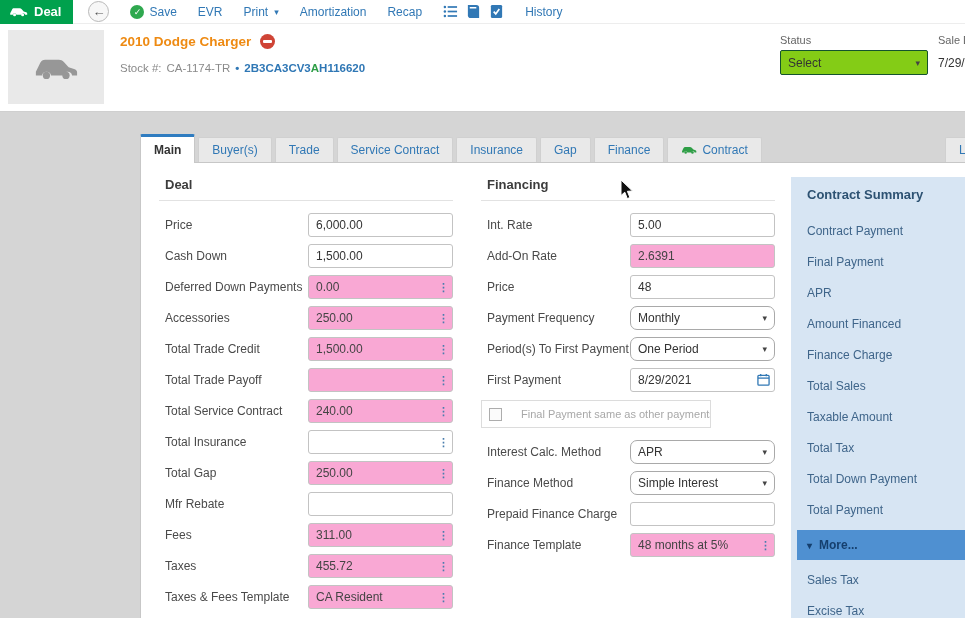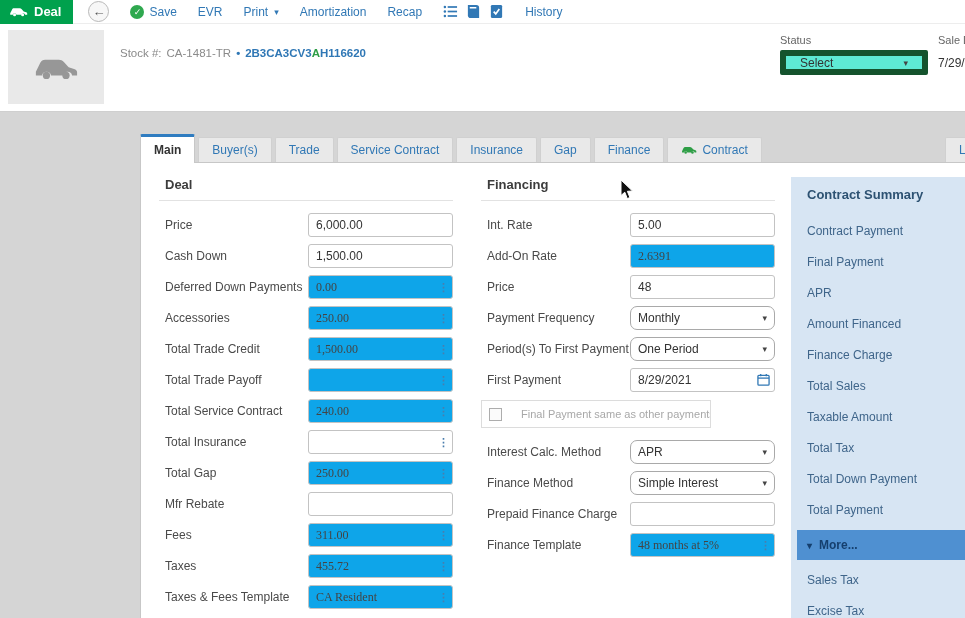--- a/index.html
+++ b/index.html
@@ -36,22 +36,22 @@
   .veh-title-row { display: flex; align-items: center; gap: 9px; }
   .veh-title { color: #ee8a12; font-weight: bold; font-size: 13.5px; }
   .no-entry { width: 15px; height: 15px; border-radius: 50%; background: #cf4436; position: relative; cursor: pointer; }
   .no-entry::after { content: ""; position: absolute; left: 3px; right: 3px; top: 6px; height: 3px; background: #fff; border-radius: 1px; }
   .stock-row { margin-top: 13px; font-size: 11.5px; color: #8a8a8a; display: flex; gap: 5px; }
   .vin { font-weight: bold; color: #2f77b5; }
   .vin .chk { color: #2e9e46; }
   .bullet { color: #2f77b5; font-weight: bold; }
   .status-block { position: absolute; left: 780px; top: 10px; }
   .small-label { font-size: 11px; color: #666; }
-  .status-select { margin-top: 4px; width: 148px; height: 25px; background: #5eead4; border: 6px solid #14532d;
-    border-radius: 2px; display: flex; align-items: center; justify-content: space-between; padding: 0 14px; cursor: pointer; }
+  .status-select { margin-top: 4px; width: 148px; height: 25px; background: #84cc16; border: 1px solid #14532d;
+    border-radius: 2px; display: flex; align-items: center; justify-content: space-between; padding: 0 7px; cursor: pointer; }
   .chev { font-size: 9px; color: #444; }
   .sale-block { position: absolute; left: 938px; top: 10px; width: 90px; white-space: nowrap; }
   .sale-value { margin-top: 10px; font-size: 12px; color: #333; }
 
   
   .workspace { position: absolute; top: 112px; left: 0; right: 0; bottom: 0; background: #d5d5d5; }
   .card { position: absolute; left: 140px; top: 23px; width: 845px; bottom: 0; }
   .tabs-row { height: 27px; display: flex; align-items: flex-end; position: relative; z-index: 2; }
   .tab { height: 25px; padding: 0 13px; display: flex; align-items: center; gap: 5px; background: #e9e9e9;
     border: 1px solid #d0d0d0; border-bottom: none; margin-right: 3px; color: #3178b5; cursor: pointer;
@@ -68,21 +68,21 @@
   .col-deal { left: 18px; width: 294px; }
   .col-fin { left: 340px; width: 294px; }
   .sec-title { font-size: 13px; font-weight: bold; color: #3c3c3c; padding: 0 0 8px 6px;
     border-bottom: 1px solid #e2e2e2; margin-bottom: 12px; }
   .frow { display: flex; align-items: center; height: 24px; margin-bottom: 7px; }
   .flabel { flex: 1; color: #4a4a4a; padding-left: 6px; white-space: nowrap; }
   .fld { position: relative; width: 145px; height: 24px; flex: none; }
   .fld input, .fld .box { width: 100%; height: 100%; border: 1px solid #c3c3c3; border-radius: 3px;
     background: #fff; font-family: inherit; font-size: 12px; color: #333; padding: 0 7px; outline: none; display: block; }
   .fld .box { line-height: 22px; overflow: hidden; white-space: nowrap; }
-  .fld.readonly .box { background: #0ea5e9; color: #444; font-family: Liberation Serif, serif; }
+  .fld.readonly .box { background: #f9a8d4; color: #444; }
   .fld.align-right input, .fld.align-right .box { }
   .fld.has-menu input, .fld.has-menu .box { padding-right: 17px; }
   .fld.date input { padding-right: 22px; }
   .menu-dots { position: absolute; right: 4px; top: 50%; transform: translateY(-50%);
     color: #4a7dad; font-size: 11px; font-weight: bold; cursor: pointer; line-height: 1; }
   .date-icon { position: absolute; right: 5px; top: 5px; width: 13px; height: 13px; color: #3178b5; cursor: pointer; display: flex; }
   .sel { width: 145px; height: 24px; border: 1px solid #a9a9a9; border-radius: 7px; background: #fff;
     display: flex; align-items: center; justify-content: space-between; padding: 0 7px; cursor: pointer; flex: none; }
   .cb-row { margin: 8px 0 12px 0; width: 230px; height: 28px; border: 1px solid #dcdcdc; background: #fff;
     display: flex; align-items: center; gap: 19px; padding-left: 7px; overflow: hidden; }
@@ -161,23 +161,27 @@
   <div class="thumb">
     <span data-icon="car">
         <svg viewBox="0 0 24 14" width="100%">
           <path d="M1.5 9.2 3.8 4.6C4.3 3.6 5.2 3 6.3 3h7.2c1 0 1.9.4 2.6 1.2l2.5 2.7 3.2 1c.7.2 1.2.9 1.2 1.6v1.7h-2.6a2.4 2.4 0 0 0-4.7 0H9.4a2.4 2.4 0 0 0-4.7 0H1.5z" fill="currentColor"></path>
           <circle cx="7" cy="11.2" r="1.9" fill="currentColor"></circle>
           <circle cx="17.2" cy="11.2" r="1.9" fill="currentColor"></circle>
         </svg>
       </span>
   </div>
   <div class="veh-info">
+    <div class="veh-title-row">
+      <span class="veh-title">2010 Dodge Charger</span>
+      <span class="no-entry"></span>
+    </div>
     <div class="stock-row">
       <span>Stock #:</span>
-      <span>CA-1481-TR</span>
+      <span>CA-1174-TR</span>
       <span class="bullet">•</span>
       <span class="vin"><span>2B3CA3CV3</span><span class="chk">A</span><span>H116620</span></span>
     </div>
   </div>
   <div class="status-block">
     <div class="small-label">Status</div>
     <div class="status-select">
       <span>Select</span>
       <span class="chev">▾</span>
     </div>

